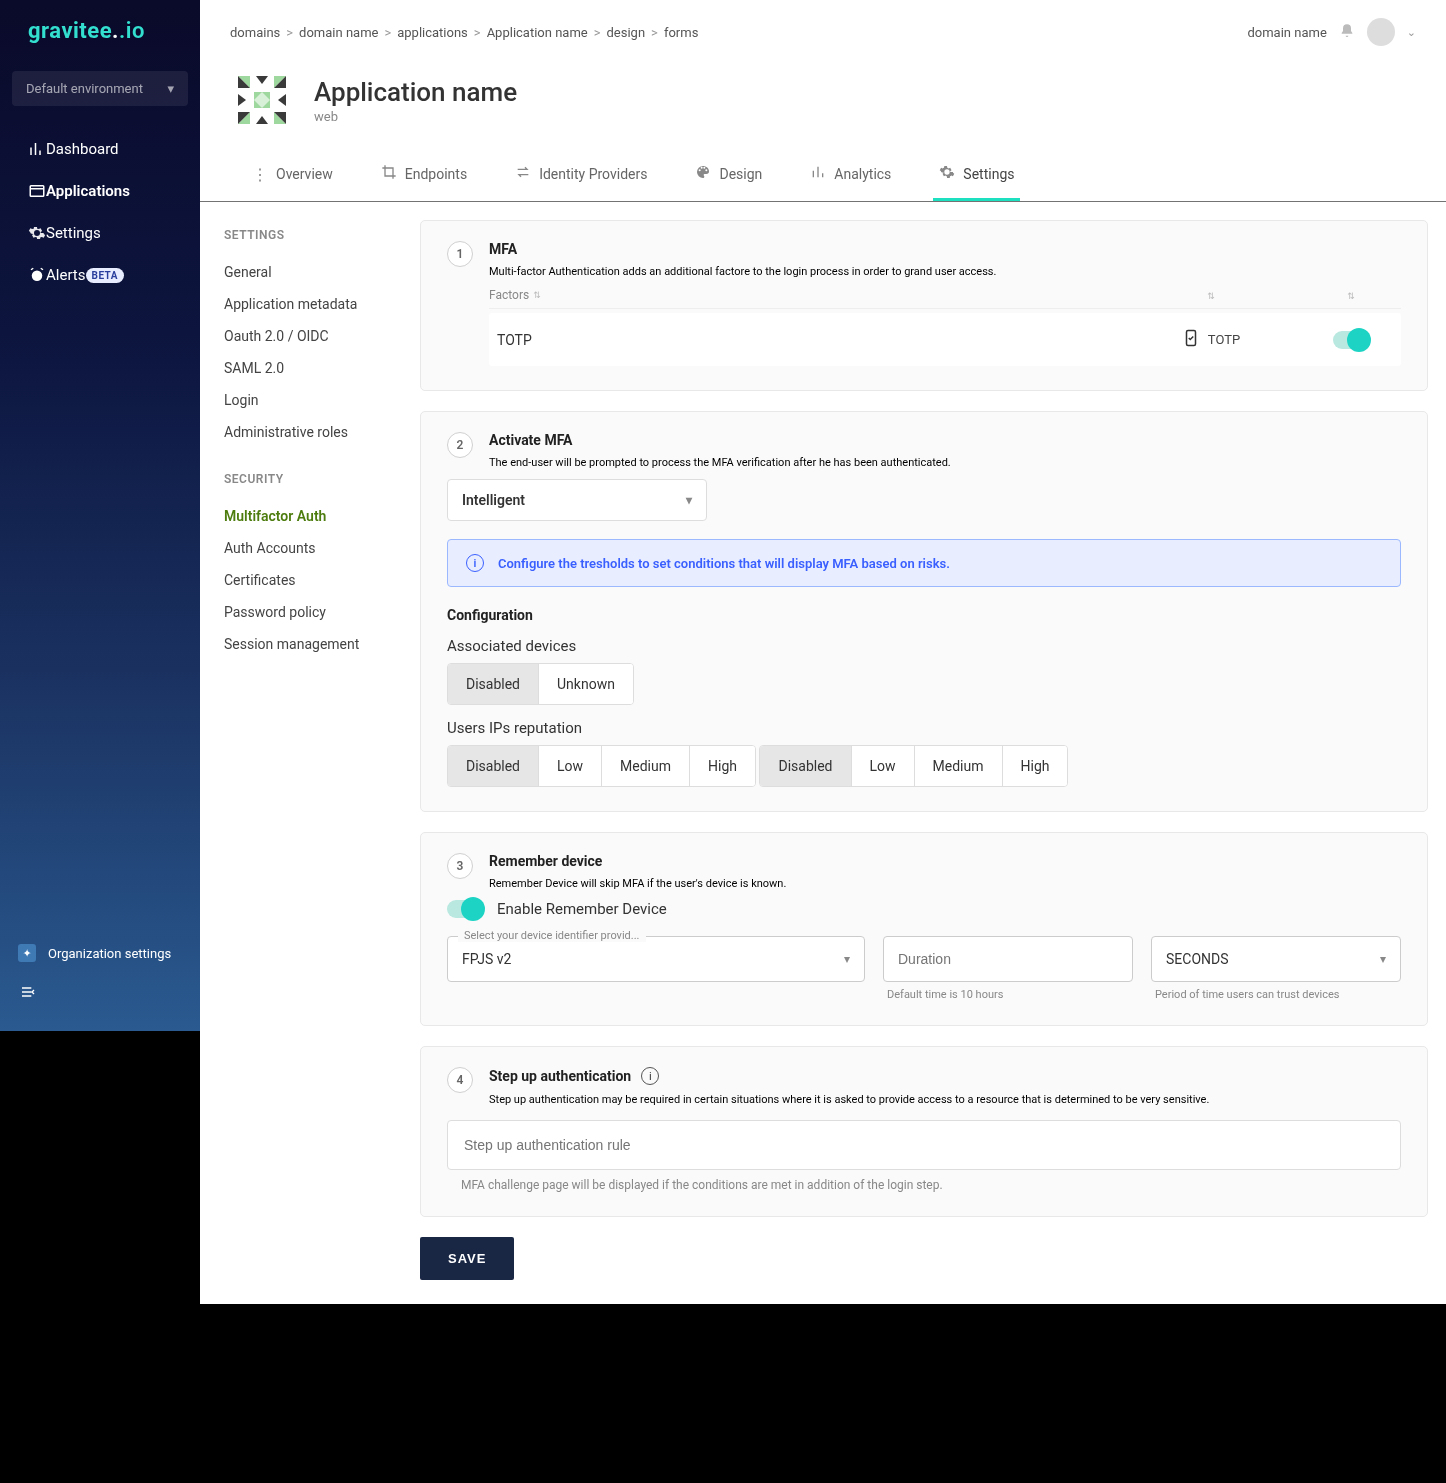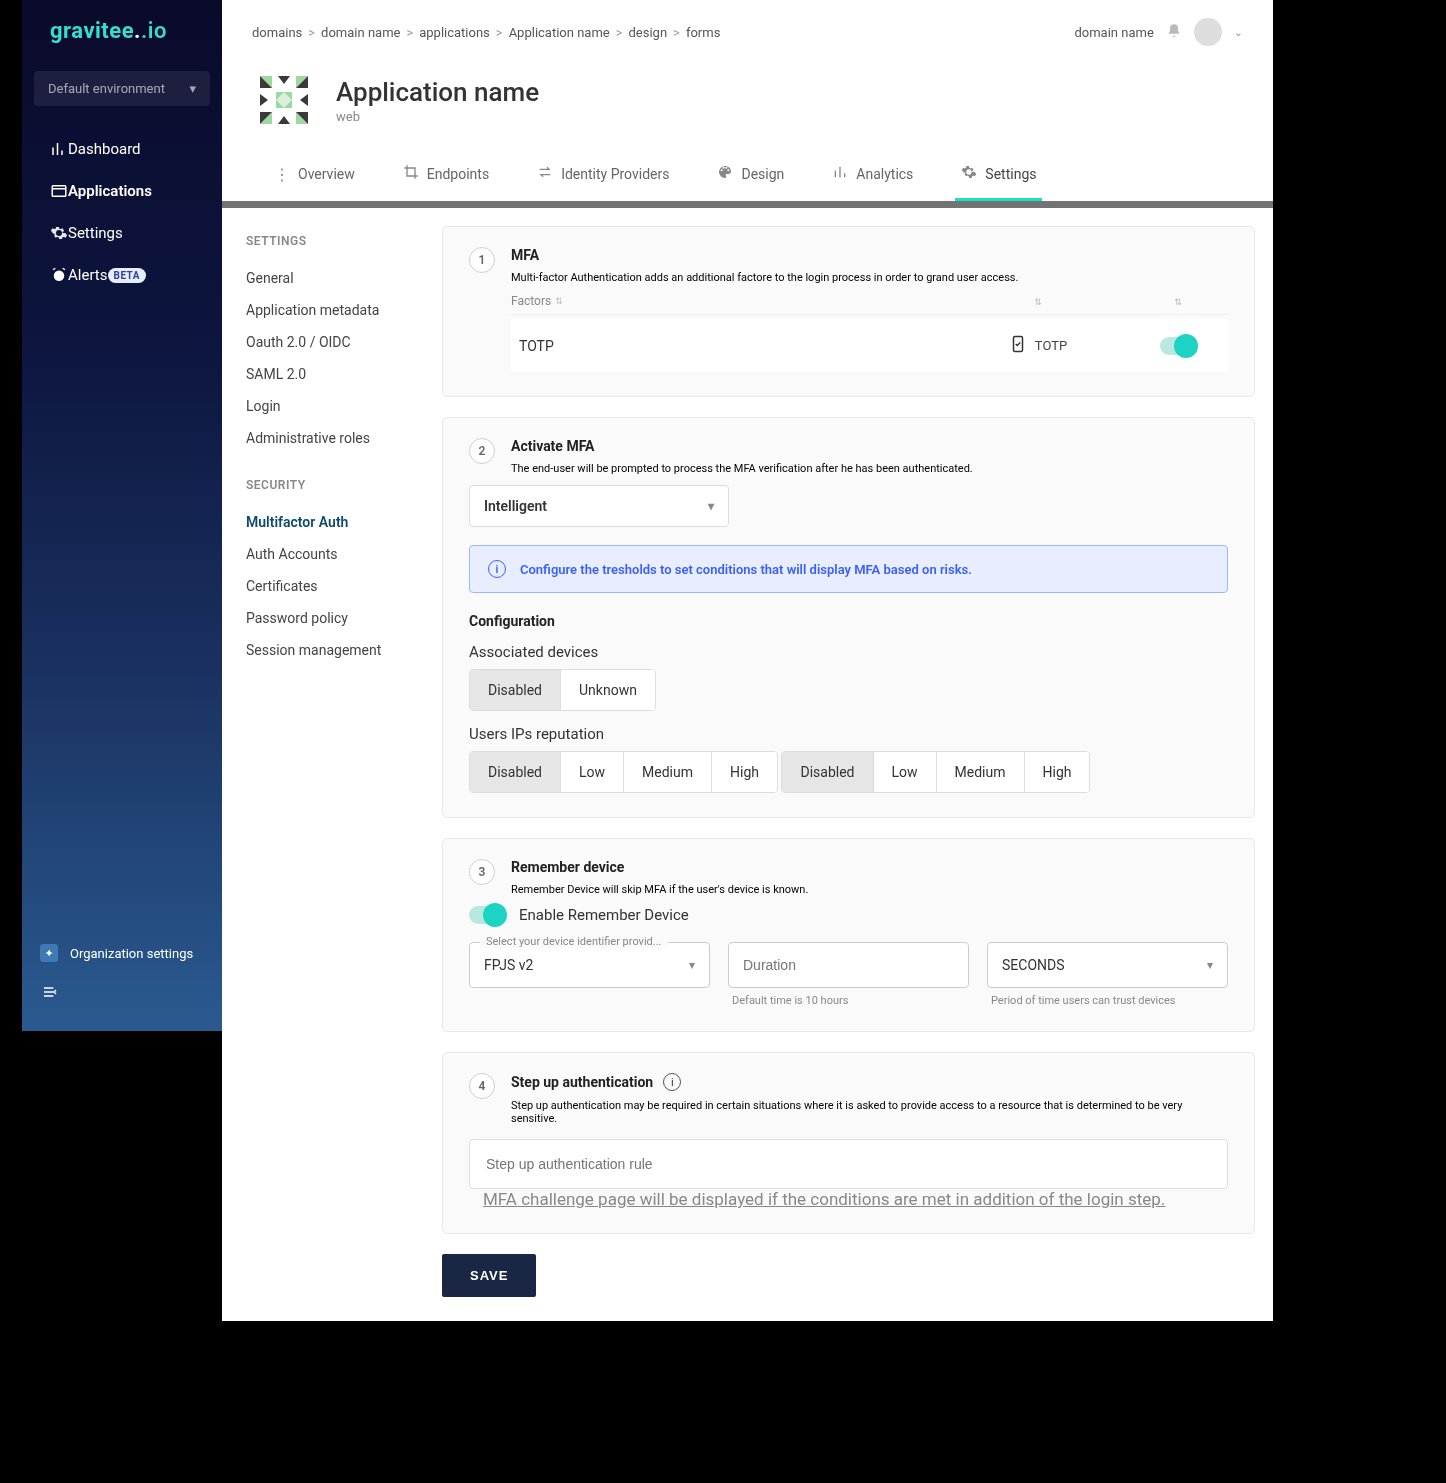--- a/index.html
+++ b/index.html
@@ -1,18 +1,18 @@
 <!DOCTYPE html>
 <html><head>
 <meta charset="utf-8">
 <style>
   * { box-sizing: border-box; margin: 0; padding: 0; }
   body { font-family: -apple-system, BlinkMacSystemFont, "Segoe UI", Roboto, Helvetica, Arial, sans-serif; font-size: 14px; color: #333; background: #000; }
 
-  .app { display: flex; width: 1273px; min-height: 1483px; padding-left: 22px; }
+  .app { display: flex; width: 1446px; min-height: 1483px; }
 
   
   .sidebar { width: 200px; background: linear-gradient(180deg, #0a0a2a 0%, #0d1640 35%, #1a3160 65%, #2a5a90 100%); color: #fff; display: flex; flex-direction: column; padding: 18px 0; position: relative; height: 1031px; }
   .logo { padding: 0 28px 20px; }
   .logo-text { font-size: 22px; font-weight: 700; letter-spacing: .5px; color: #33e0d0; }
   .logo-text .dot { color: #fff; }
   .logo-text .sub { color: #33e0d0; font-weight: 600; }
   .env-select { margin: 8px 12px 22px; background: rgba(255,255,255,.08); border-radius: 4px; padding: 10px 14px; display: flex; justify-content: space-between; align-items: center; color: rgba(255,255,255,.6); font-size: 13px; cursor: pointer; }
   .nav { list-style: none; }
   .nav-item { display: flex; align-items: center; gap: 0; padding: 12px 28px; cursor: pointer; font-size: 15px; }
@@ -22,21 +22,21 @@
   .sidebar-bottom { margin-top: auto; }
   .org-settings { display: flex; align-items: center; gap: 12px; padding: 12px 18px; font-size: 13px; color: #fff; cursor: pointer; }
   .org-settings .ico-box { width: 18px; height: 18px; background: #3f7ab5; border-radius: 3px; display: flex; align-items: center; justify-content: center; font-size: 11px; }
   .collapse-btn { padding: 10px 18px; cursor: pointer; }
 
   
   .main { flex: 1; background: #000; }
   .content-wrap { background: #fff; width: 100%; }
 
   
-  .header { padding: 18px 30px 0; border-bottom: 7px solid #737373; }
+  .header { padding: 18px 30px 0; border-bottom: 1px solid #737373; }
   .top-row { display: flex; justify-content: space-between; align-items: center; }
   .breadcrumb { font-size: 13px; color: #555; display: flex; flex-wrap: wrap; gap: 6px; align-items: center; }
   .breadcrumb .sep { color: #999; }
   .breadcrumb .crumb { cursor: pointer; }
   .user-area { display: flex; align-items: center; gap: 12px; font-size: 13px; color: #555; }
   .bell { color: #bbb; cursor: pointer; }
   .avatar { width: 28px; height: 28px; border-radius: 50%; background: #ddd; cursor: pointer; }
   .caret { color: #999; cursor: pointer; font-size: 11px; }
 
   .title-row { display: flex; align-items: center; gap: 20px; padding: 22px 0 18px; }
@@ -49,21 +49,21 @@
   .tab.active { color: #444; border-bottom-color: #1de0c0; }
   .tab .t-ico { font-size: 16px; color: #888; }
 
   
   .body { display: flex; background: #fff; }
   .settings-nav { width: 220px; padding: 26px 24px; font-size: 14px; }
   .settings-nav .sec-hdr { font-size: 12px; font-weight: 600; color: #888; letter-spacing: .5px; margin: 0 0 14px; }
   .settings-nav .sec-hdr.mt { margin-top: 24px; }
   .settings-nav ul { list-style: none; }
   .settings-nav li { padding: 8px 0; color: #444; cursor: pointer; font-size: 14px; }
-  .settings-nav li.active { color: #0c4a6e; font-weight: 600; }
+  .settings-nav li.active { color: #4d7c0f; font-weight: 600; }
 
   .panels { flex: 1; padding: 18px 18px 24px 0; }
   .card { border: 1px solid #e8e8e8; border-radius: 5px; background: #fafafa; margin-bottom: 20px; padding: 20px 26px 24px; }
   .card-head { display: flex; align-items: flex-start; gap: 16px; margin-bottom: 10px; }
   .step-num { width: 26px; height: 26px; border-radius: 50%; border: 1px solid #d0d0d0; background: #fff; display: flex; align-items: center; justify-content: center; font-size: 12px; color: #666; font-weight: 600; flex-shrink: 0; }
   .card-title { font-size: 14px; font-weight: 700; color: #222; }
   .card-desc { font-size: 11px; color: #000000; margin-top: 8px; }
 
   .factor-table { margin-top: 10px; margin-left: 42px; }
   .factor-header { display: flex; font-size: 12px; color: #888; padding-bottom: 6px; border-bottom: 1px solid #eee; }
@@ -102,21 +102,21 @@
   .outlined-field .val { font-size: 14px; color: #333; }
   .outlined-field .arr { color: #888; font-size: 12px; }
   .field-col { flex: 1; display: flex; flex-direction: column; }
   .field-hint { font-size: 11px; color: #888; margin-top: 6px; padding-left: 4px; }
 
   .step4-title-row { display: flex; align-items: center; gap: 10px; }
   .info-circ { width: 18px; height: 18px; border: 1.5px solid #555; border-radius: 50%; display: flex; align-items: center; justify-content: center; font-size: 11px; cursor: pointer; }
 
   .rule-input { width: 100%; margin-top: 14px; }
   .rule-input input { width: 100%; border: 1px solid #ddd; border-radius: 4px; padding: 16px 16px; font-size: 14px; background: #fff; outline: none; }
-  .rule-hint { font-size: 17px; color: #888; margin-top: 0; padding-left: 14px; text-decoration: underline; }
+  .rule-hint { font-size: 12px; color: #888; margin-top: 8px; padding-left: 14px; }
 
   .save-btn { background: #1a2744; color: #fff; border: none; padding: 14px 28px; font-size: 13px; font-weight: 600; letter-spacing: 1px; cursor: pointer; border-radius: 2px; }
 
   svg.ico-svg { width: 18px; height: 18px; }
 </style>
 </head>
 <body>
 
 <div class="app">
 

